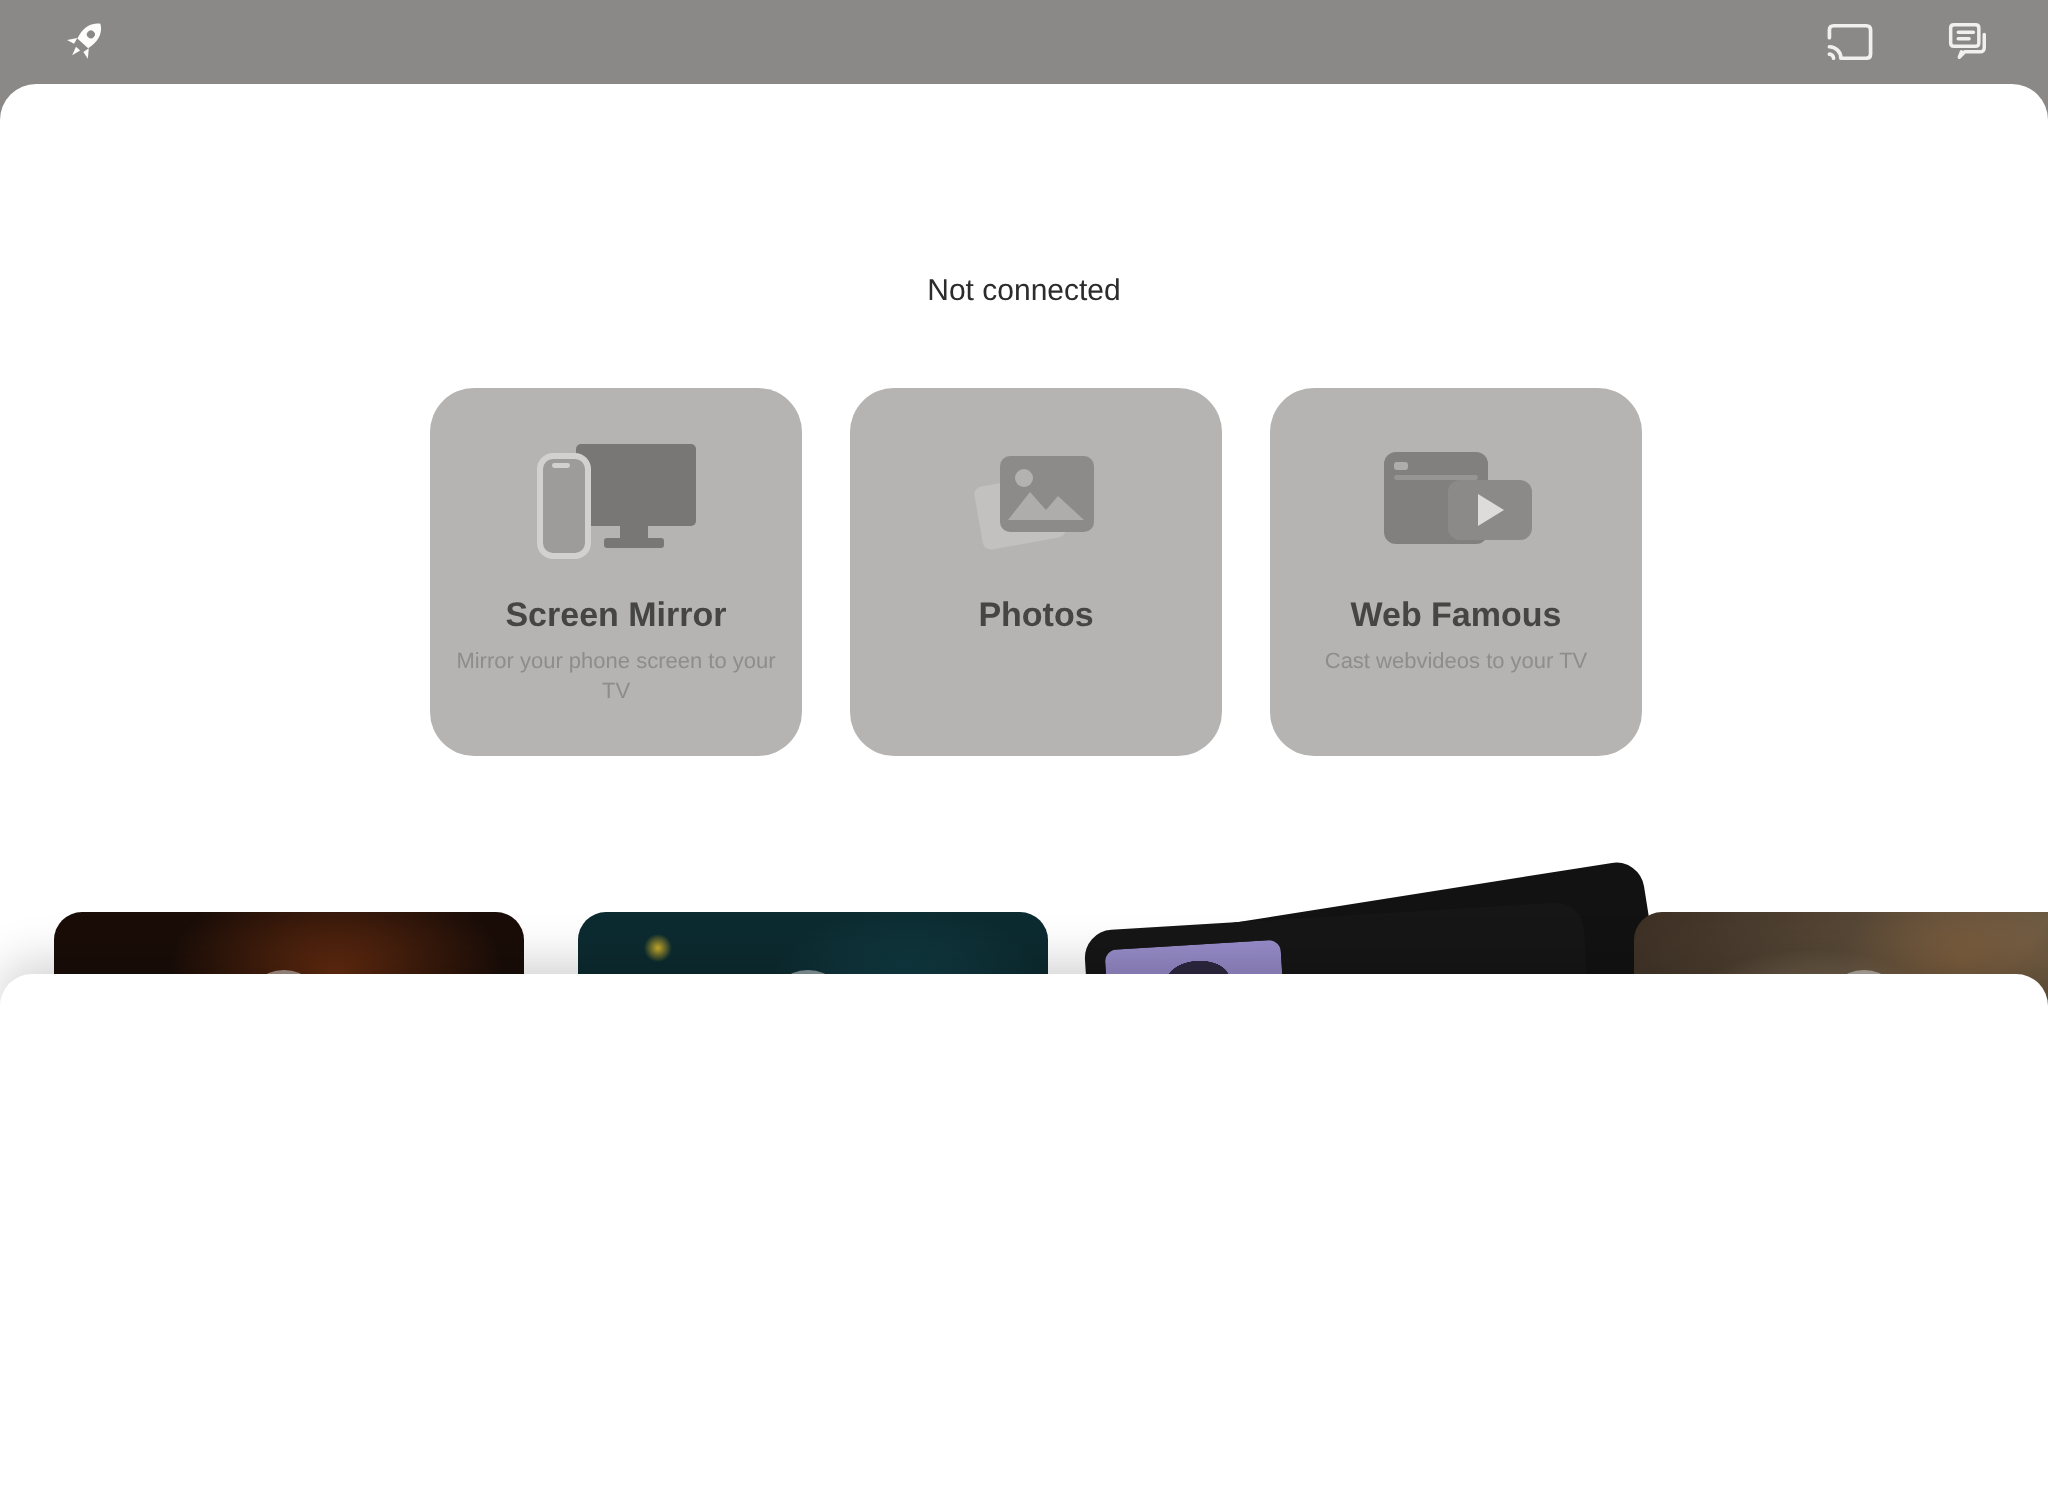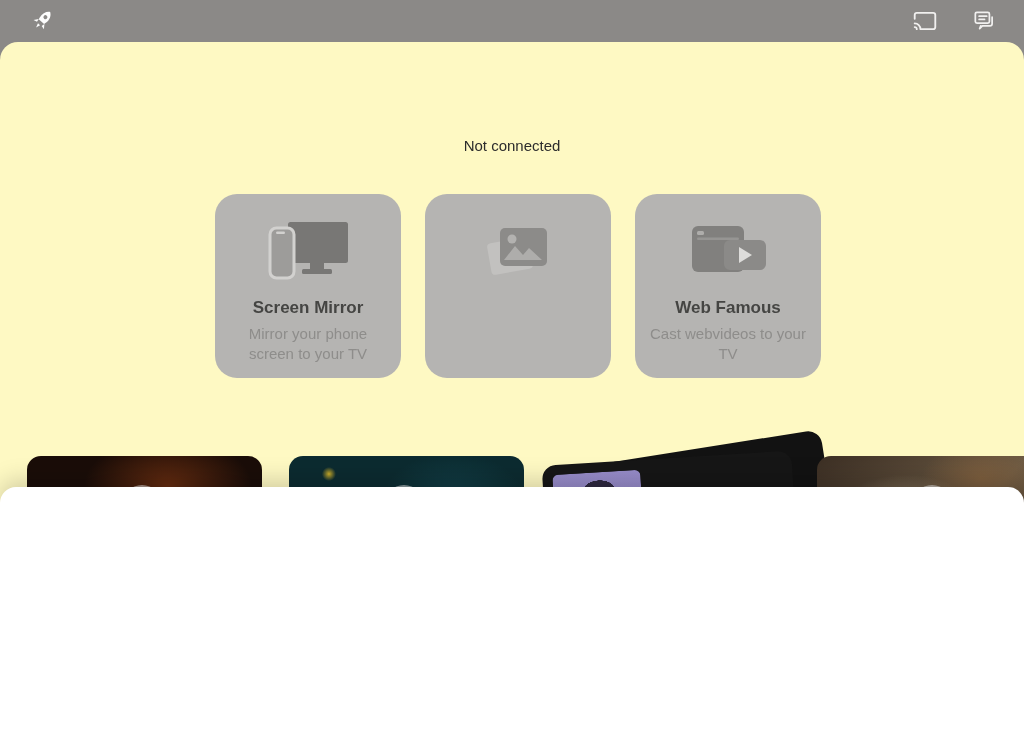--- a/index.html
+++ b/index.html
@@ -11,28 +11,28 @@
   }
 
   
   .topbar { position:absolute; top:0; left:0; width:1024px; height:42px; background:#8b8987; }
   .logo { position:absolute; left:28px; top:7px; width:28px; height:28px; }
   .topbar-btn { position:absolute; top:8px; width:26px; height:26px; background:none; border:none; cursor:pointer; padding:0; }
   .btn-cast { left:912px; }
   .btn-feedback { left:971px; }
 
   
-  .panel { position:absolute; top:42px; left:0; right:0; bottom:0; background:#fef9c3; border-radius:18px 18px 0 0; }
+  .panel { position:absolute; top:42px; left:0; right:0; bottom:0; background:#ffffff; border-radius:18px 18px 0 0; }
   .status-text { position:absolute; top:95px; left:0; width:100%; text-align:center; font-size:15px; color:#2c2c2c; }
 
   .cards { position:absolute; top:152px; left:0; width:100%; display:flex; justify-content:center; gap:24px;padding-left:12px; }
   .card { width:186px; height:184px; border-radius:22px; background:#b5b4b2; text-align:center; cursor:pointer; }
   .card-icon { height:100px; display:flex; align-items:flex-end; justify-content:center; padding-bottom:8px; }
   .card-title { font-size:17px; font-weight:bold; color:#454543; margin-top:4px; }
-  .card-sub { font-size:15px; color:#8e8d8b; line-height:1.35; margin-top:6px; padding:0 12px; }
+  .card-sub { font-size:11px; color:#8e8d8b; line-height:1.35; margin-top:6px; padding:0 12px; }
 
   .popular-heading { position:absolute; top:376px; left:0; width:100%; text-align:center; font-size:14.5px; color:#5b5b59; }
 
   
   .thumb { position:absolute; top:414px; width:235px; height:150px; border-radius:14px; overflow:hidden; cursor:pointer; }
   .thumb-fireplace { left:27px;
     background:
       radial-gradient(ellipse 90px 60px at 22% 88%, rgba(255,122,30,.55), transparent 70%),
       radial-gradient(ellipse 120px 70px at 60% 20%, rgba(190,80,25,.45), transparent 70%),
       radial-gradient(ellipse 60px 40px at 85% 75%, rgba(150,60,20,.4), transparent 70%),
@@ -130,20 +130,21 @@
 
     <div class="card">
       <div class="card-icon">
         <svg viewBox="0 0 70 64" width="70" height="64">
           <rect x="6" y="18" width="42" height="32" rx="4" fill="#c2c1bf" transform="rotate(-10 27 34)"></rect>
           <rect x="17" y="6" width="47" height="38" rx="5" fill="#8c8b89"></rect>
           <circle cx="29" cy="17" r="4.5" fill="#b3b2b0"></circle>
           <path d="M21 38 L32 24 L40 33 L46 26 L59 38 Z" fill="#aeadab"></path>
         </svg>
       </div>
+      <div class="card-title">Photos</div>
     </div>
 
     <div class="card">
       <div class="card-icon">
         <svg viewBox="0 0 84 64" width="84" height="64">
           <rect x="6" y="4" width="52" height="46" rx="6" fill="#81807e"></rect>
           <rect x="11" y="9" width="7" height="4" rx="1.5" fill="#aeadab"></rect>
           <rect x="11" y="15.5" width="42" height="2.5" rx="1.2" fill="#969593"></rect>
           <rect x="38" y="18" width="42" height="30" rx="6" fill="#8b8a88"></rect>
           <path d="M53 25 L53 41 L66 33 Z" fill="#dddcda"></path>

